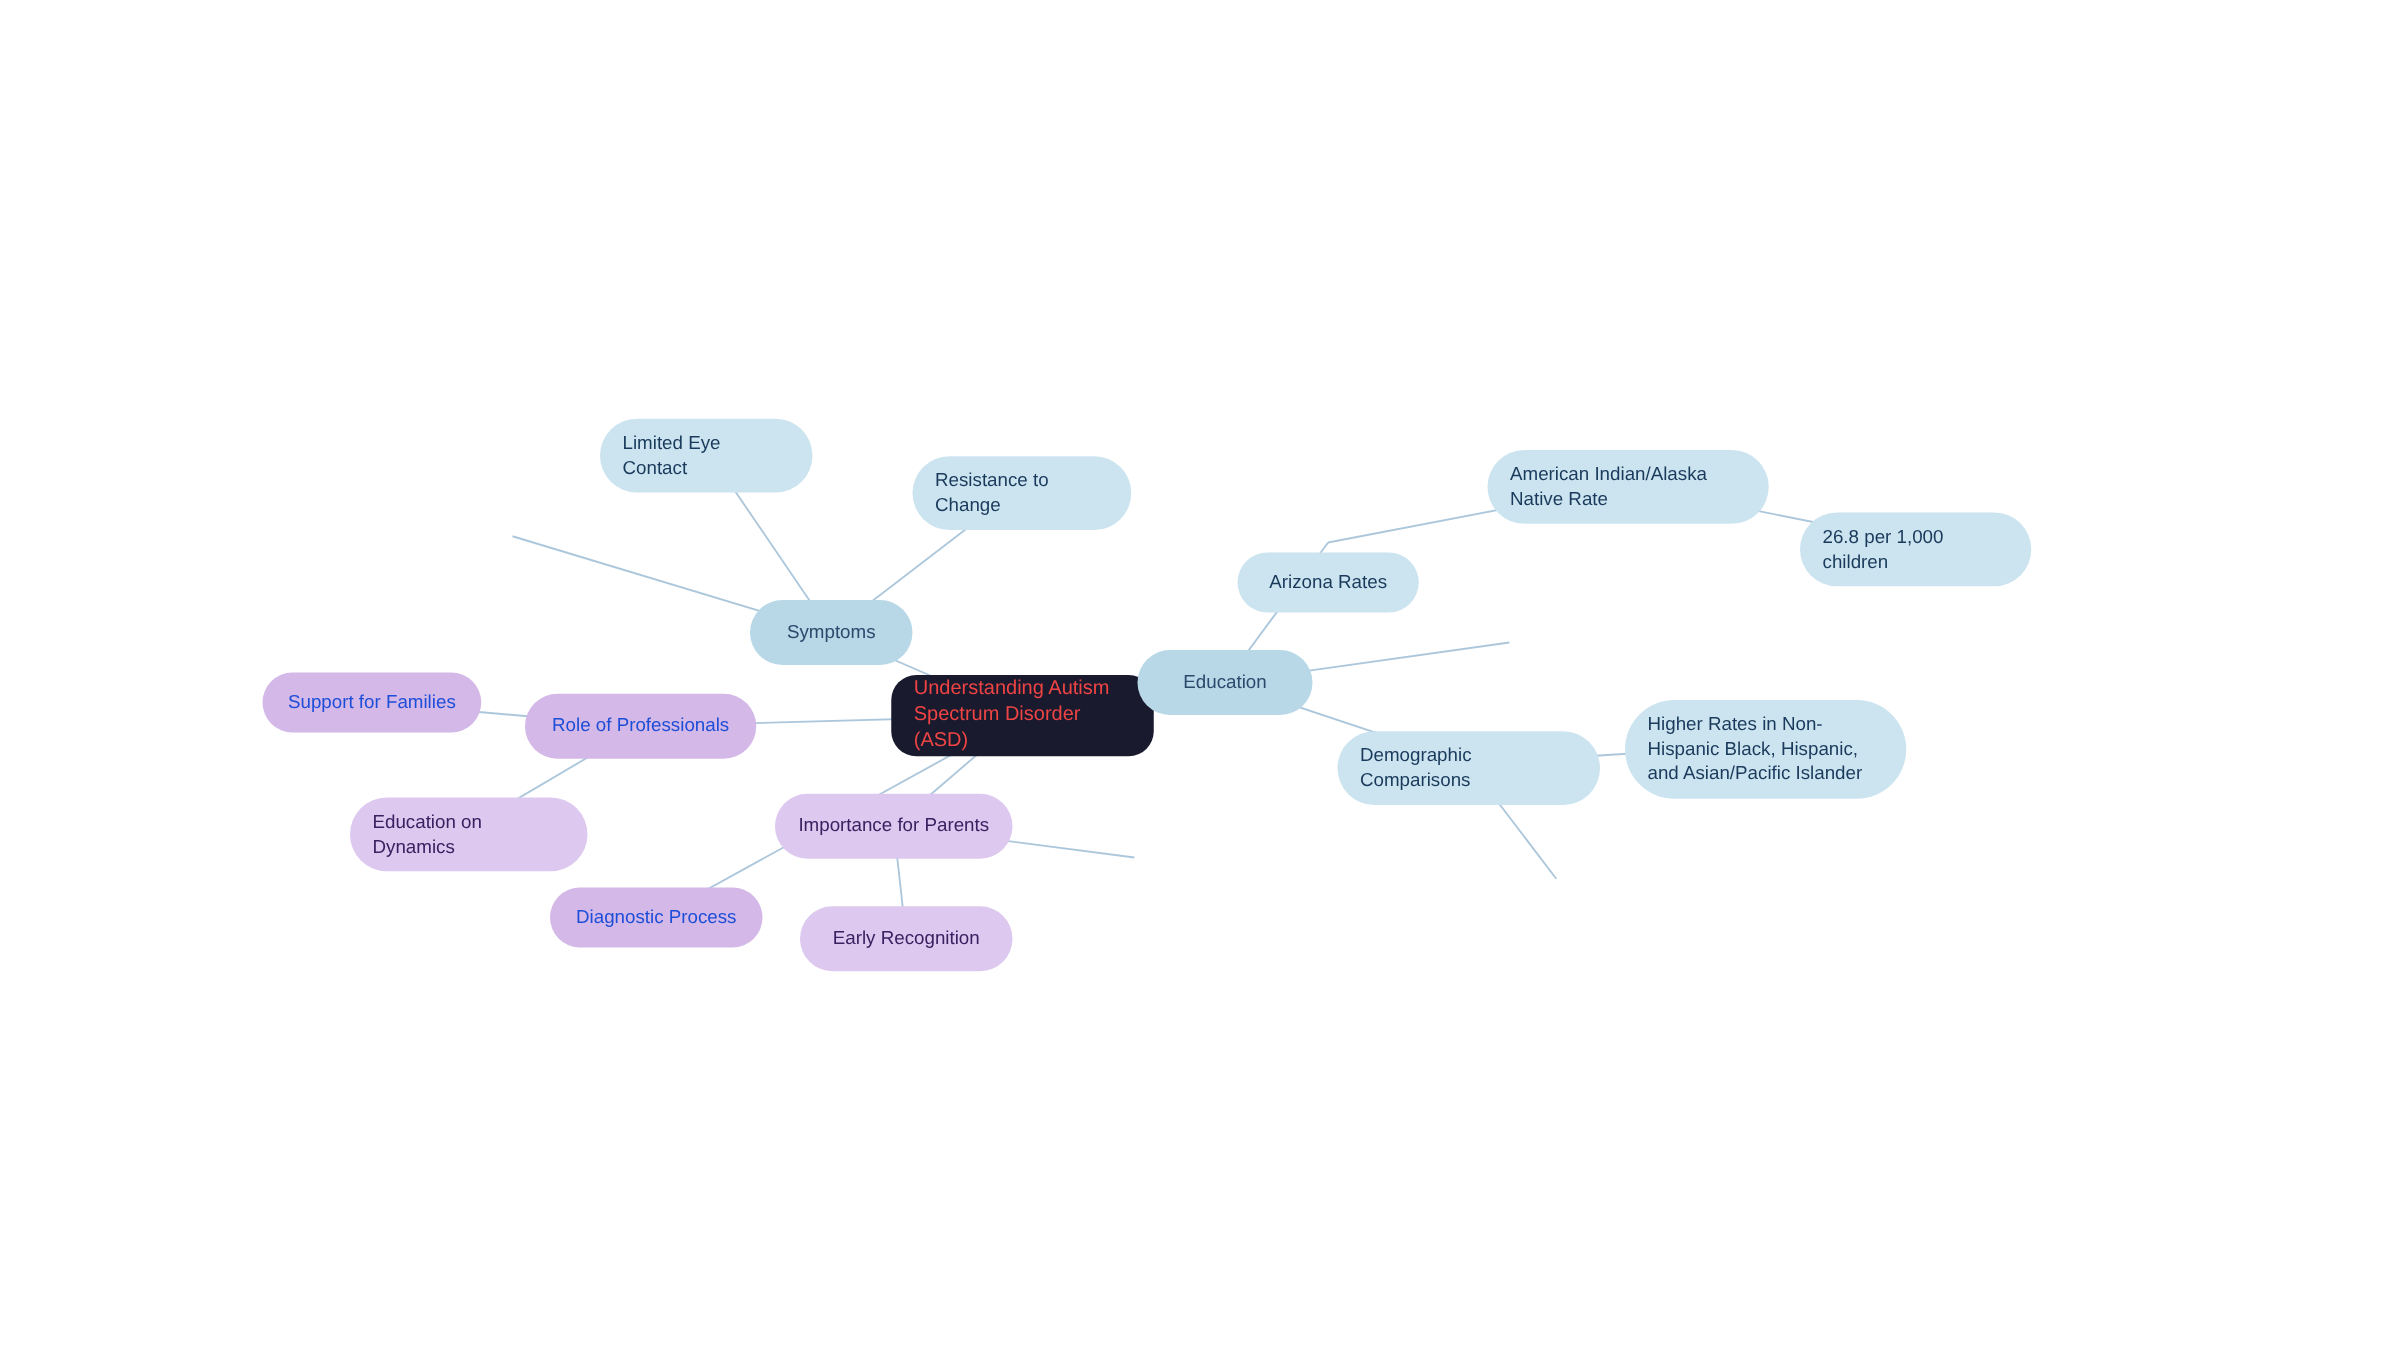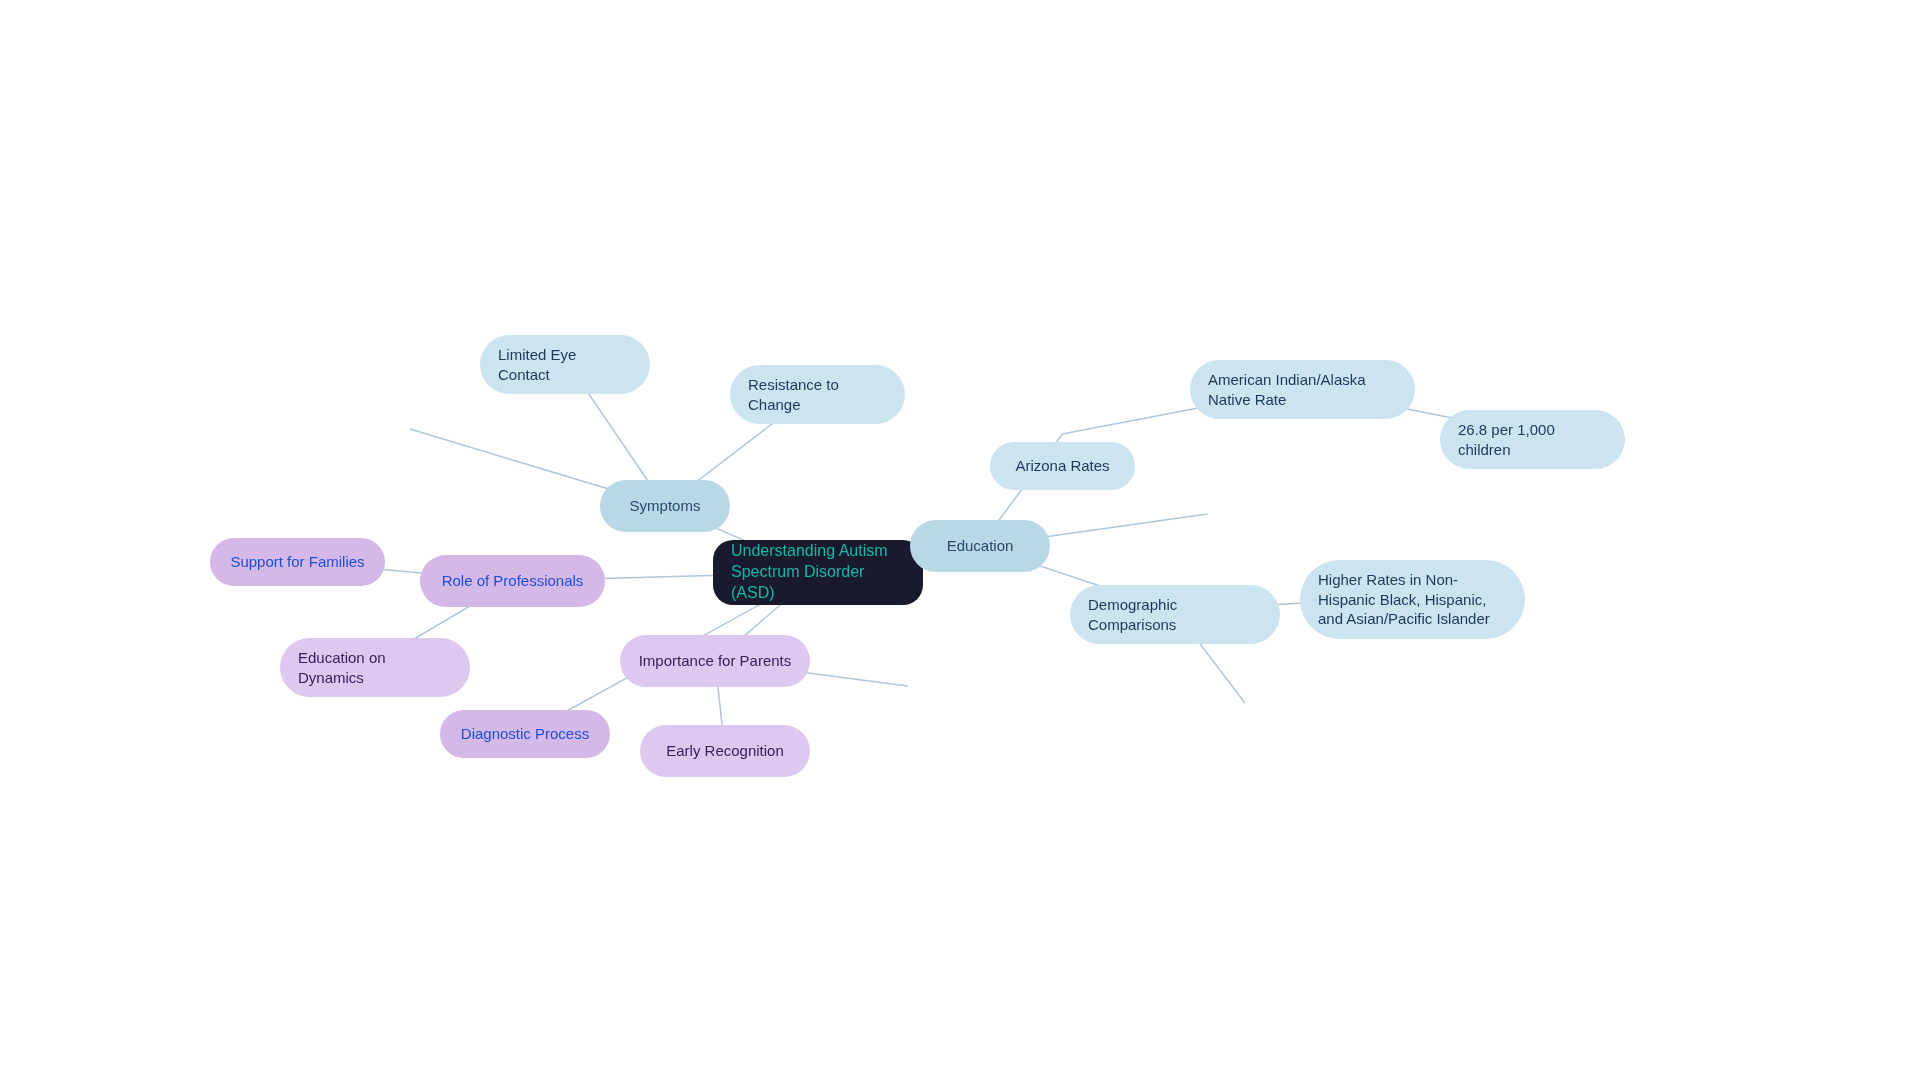--- a/index.html
+++ b/index.html
@@ -31,21 +31,21 @@
       align-items: center;
       justify-content: center;
       text-align: left;
       cursor: pointer;
       font-size: 15px;
       line-height: 1.3;
       padding: 10px 18px;
     }
     .node-center {
       background: #1a1a2e;
-      color: #14b8a6;
+      color: #ef4444;
       font-size: 16px;
       font-weight: 500;
       border-radius: 20px;
     }
     .node-blue {
       background: #b8d8e8;
       color: #2a4a6b;
       border: none;
     }
     .node-purple {

